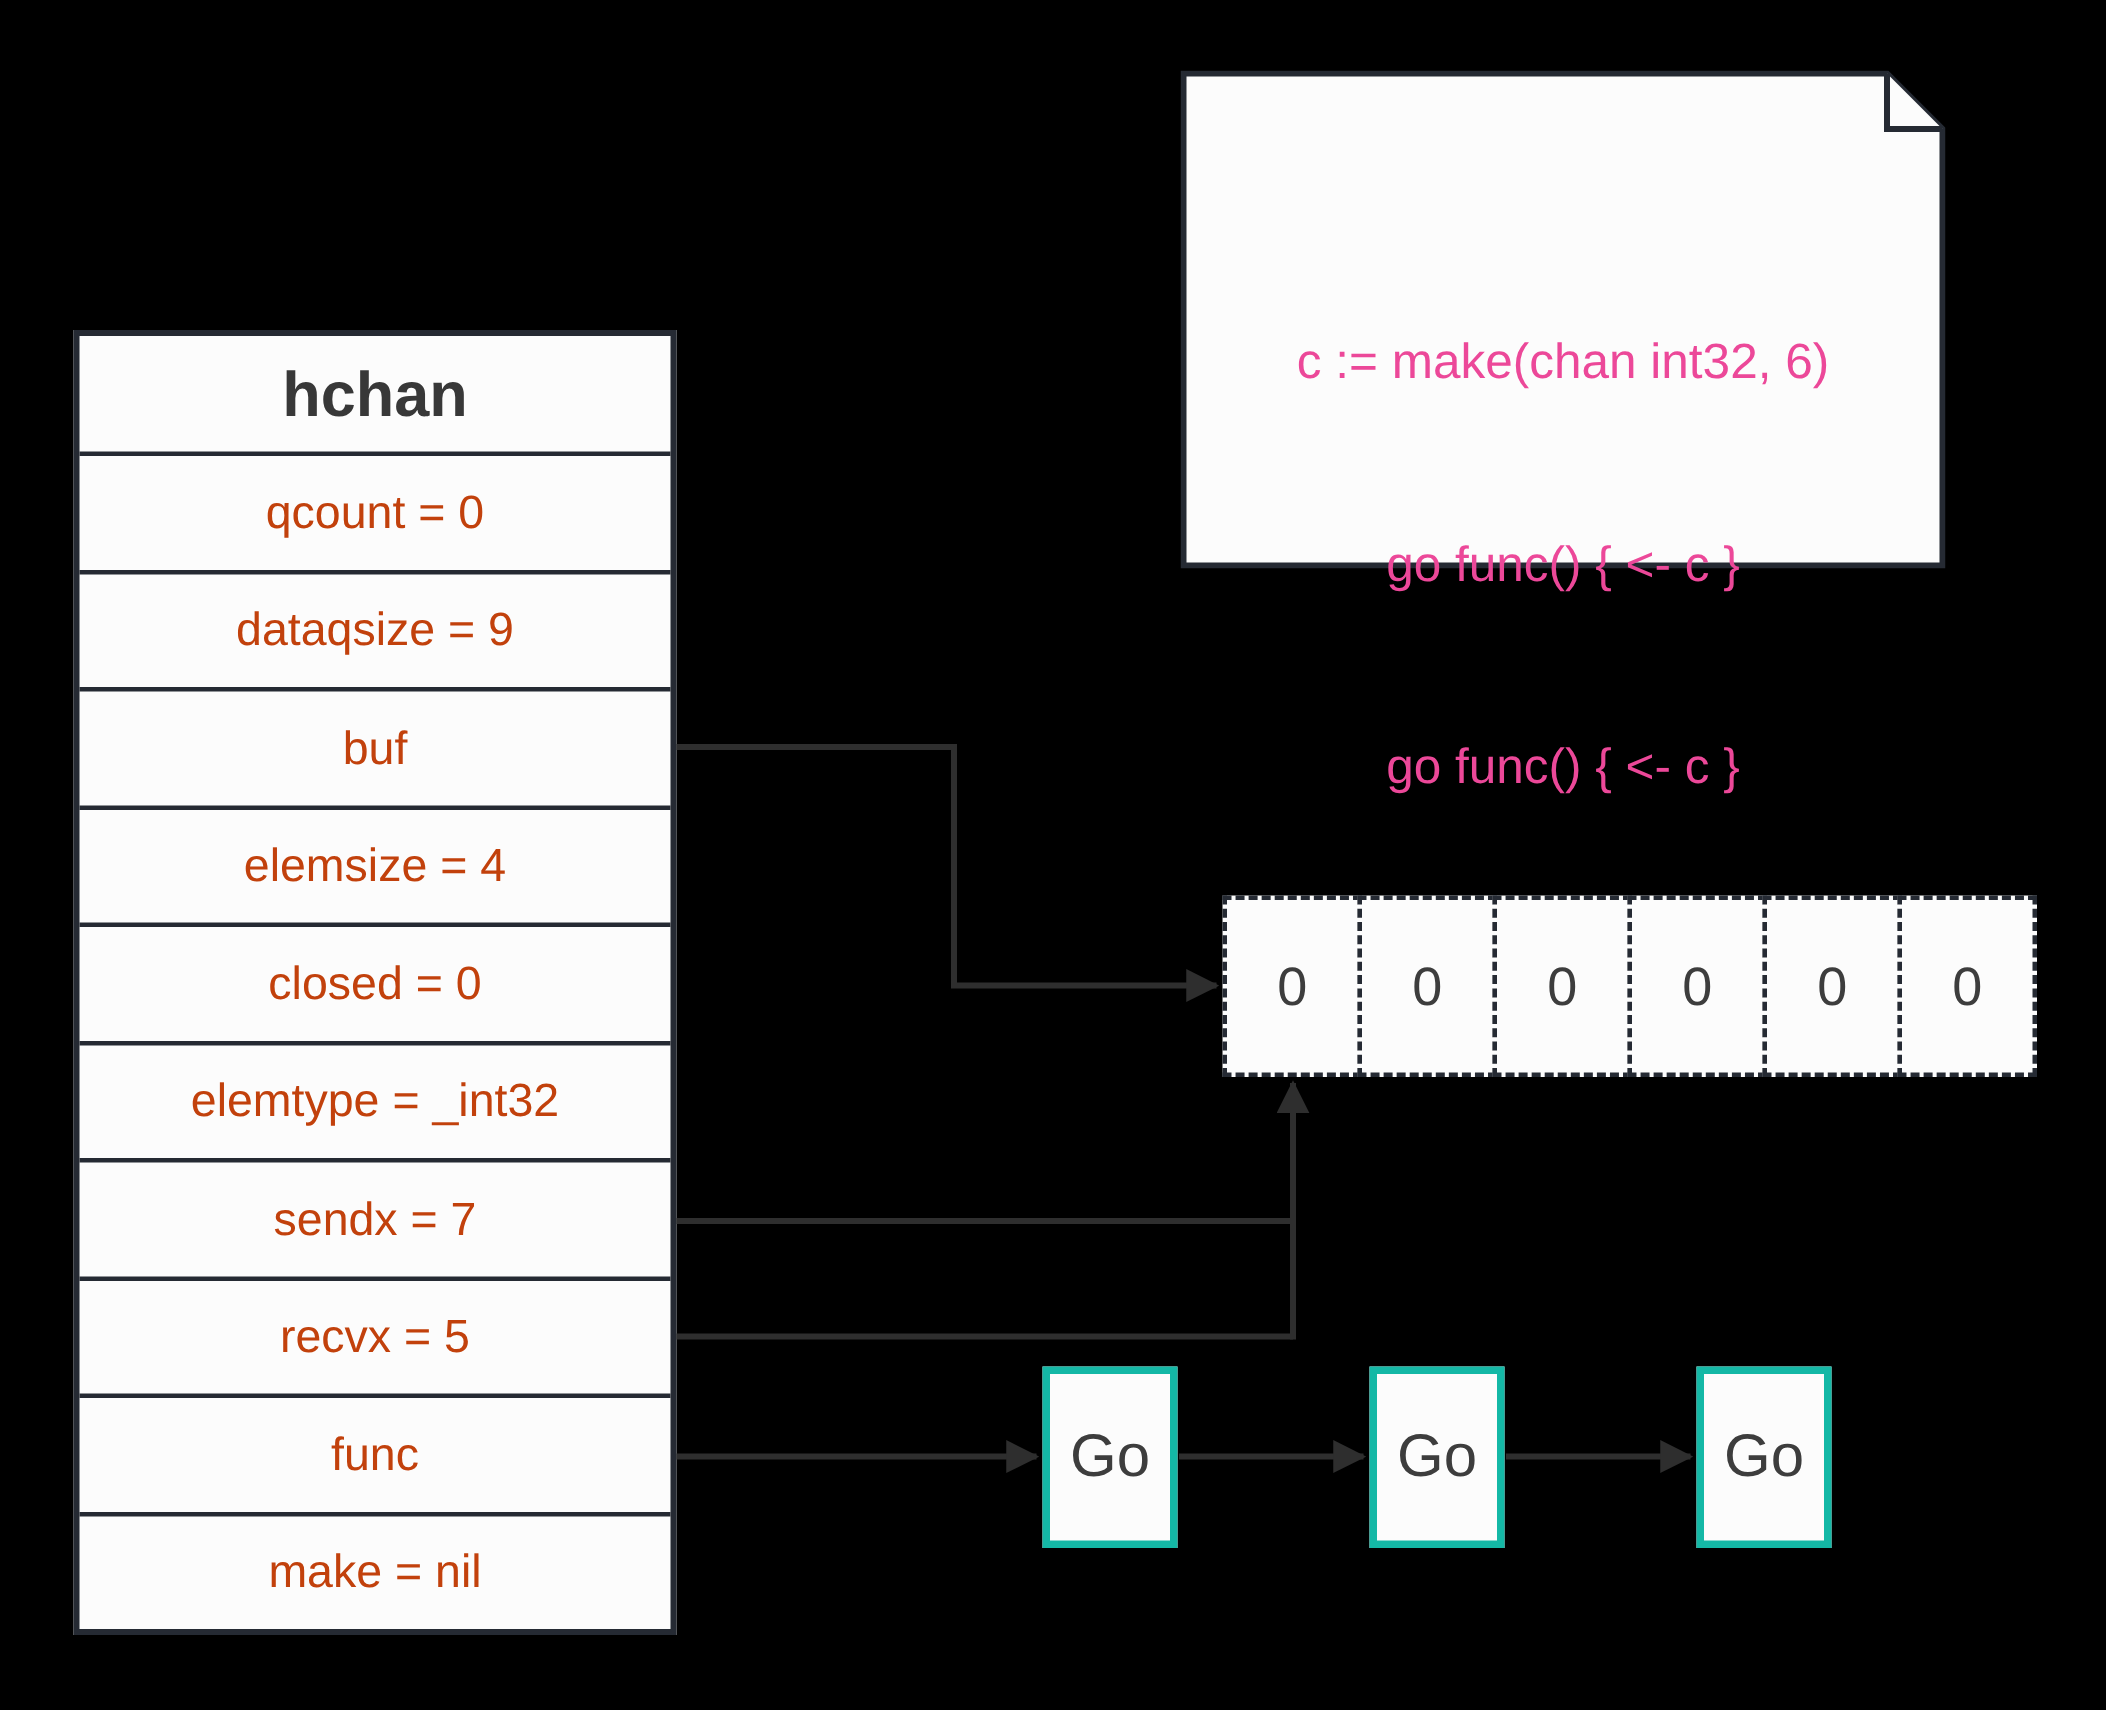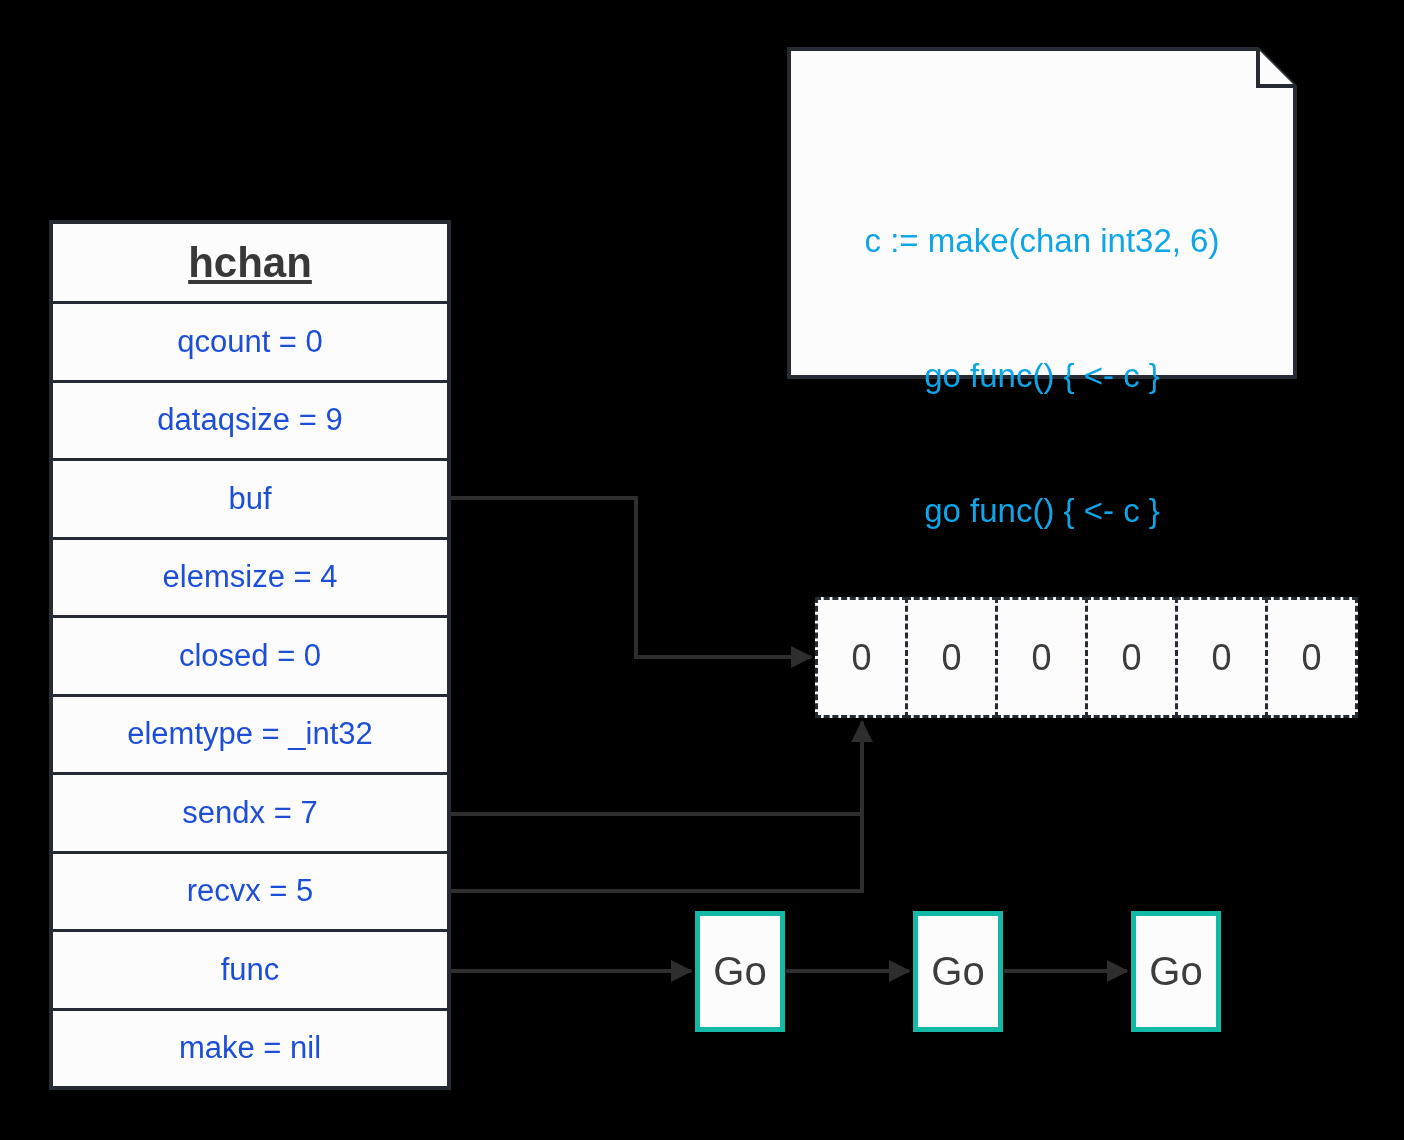--- a/index.html
+++ b/index.html
@@ -31,50 +31,49 @@
     flex-direction: column;
   }
   .struct-header {
     flex: 0 0 77px;
     display: flex;
     align-items: center;
     justify-content: center;
     font-size: 42px;
     font-weight: bold;
     color: #383838;
-    text-decoration: underline;
   }
   .struct-row {
     flex: 1 1 0;
     border-top: 3px solid #252a33;
     display: flex;
     align-items: center;
     justify-content: center;
     font-size: 31px;
-    color: #1d4ed8;
+    color: #c2410c;
   }
 
   
   .code-note {
     position: absolute;
     left: 787px;
     top: 47px;
     width: 510px;
     height: 332px;
   }
   .code-note svg { position: absolute; left: 0; top: 0; }
   .note-text {
     position: absolute;
     top: 81px;
     left: 0;
     right: 0;
     text-align: center;
     font-size: 33px;
     line-height: 45px;
-    color: #0ea5e9;
+    color: #ec4899;
     white-space: pre;
   }
 
   
   .buffer {
     position: absolute;
     left: 815px;
     top: 597px;
     display: flex;
   }

